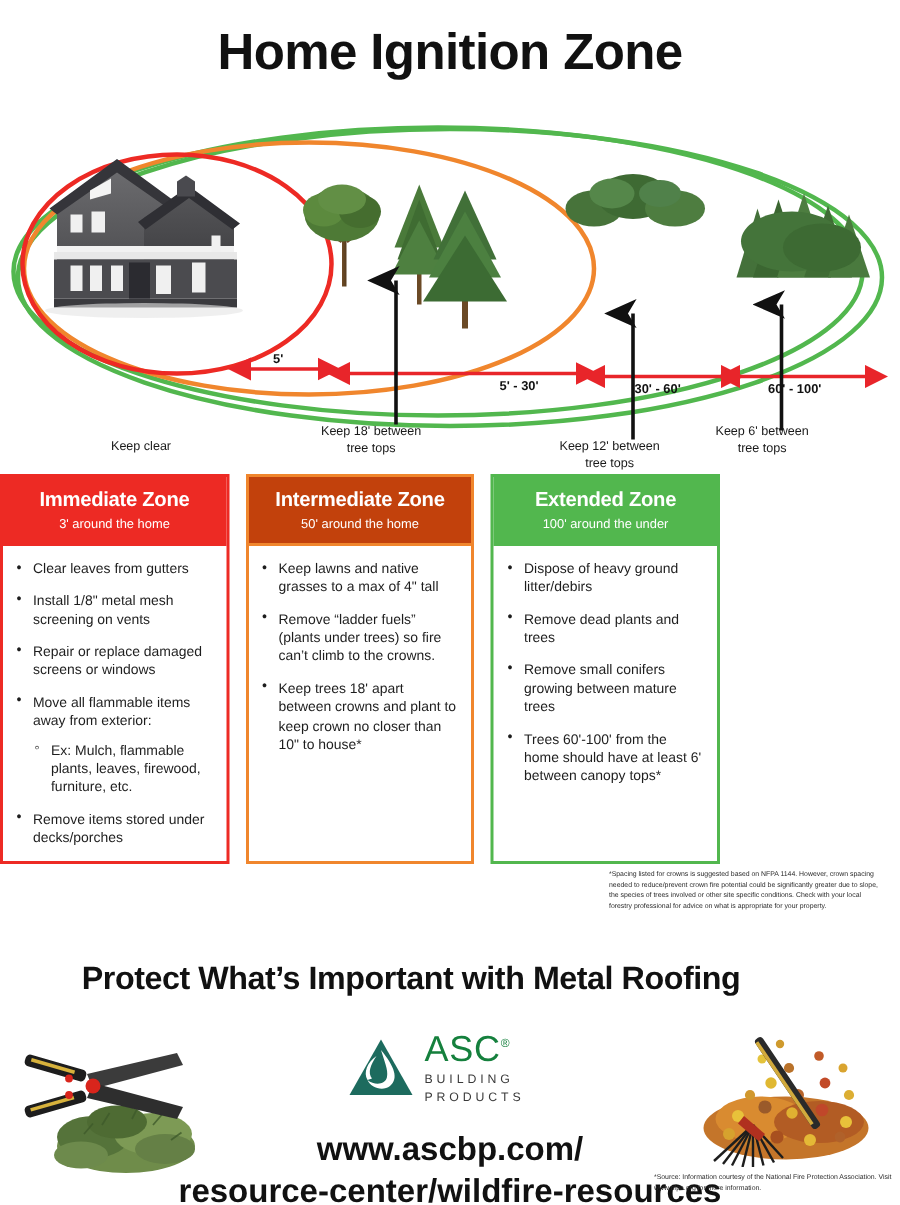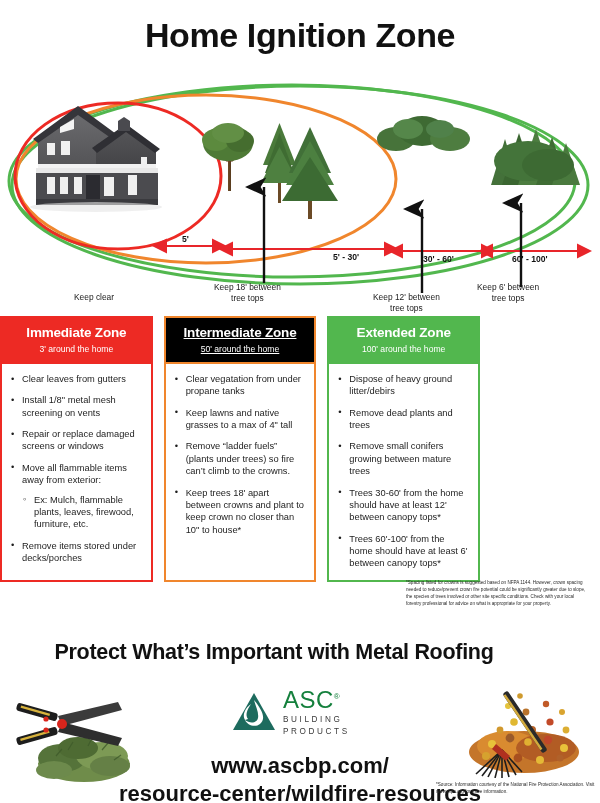--- a/index.html
+++ b/index.html
@@ -61,21 +61,21 @@
   .zone.red    { border-color: #ed2a24; }
   .zone.orange { border-color: #f0862d; }
   .zone.green  { border-color: #52b74e; }
 
   .zone-head {
     padding: 7px 4px 8px;
     text-align: center;
     color: #ffffff;
   }
   .zone.red .zone-head    { background: #ed2a24; }
-  .zone.orange .zone-head { background: #000000; text-decoration: underline; }
+  .zone.orange .zone-head { background: #c2410c; }
   .zone.green .zone-head  { background: #52b74e; }
 
   .zone-title { font-size: 13.5px; font-weight: bold; letter-spacing: -0.2px; }
   .zone-sub   { font-size: 8.6px; margin-top: 4px; }
 
   .zone-body { padding: 9px 9px 10px 7px; }
   .zone.red .zone-body    { border-top: 2.5px solid #ed2a24; }
   .zone.orange .zone-body { border-top: 2.5px solid #f0862d; }
   .zone.green .zone-body  { border-top: 2.5px solid #52b74e; }
 
@@ -342,39 +342,37 @@
     </div>
   </div>
 
   <div class="zone orange">
     <div class="zone-head">
       <div class="zone-title">Intermediate Zone</div>
       <div class="zone-sub">50' around the home</div>
     </div>
     <div class="zone-body">
       <ul class="bullets">
-        <li><span>Clear vegatation from under propane tanks</span></li>
         <li><span>Keep lawns and native grasses to a max of 4" tall</span></li>
         <li><span>Remove “ladder fuels” (plants under trees) so fire can’t climb to the crowns.</span></li>
         <li><span>Keep trees 18' apart between crowns and plant to keep crown no closer than 10" to house*</span></li>
       </ul>
     </div>
   </div>
 
   <div class="zone green">
     <div class="zone-head">
       <div class="zone-title">Extended Zone</div>
-      <div class="zone-sub">100' around the home</div>
+      <div class="zone-sub">100' around the under</div>
     </div>
     <div class="zone-body">
       <ul class="bullets">
         <li><span>Dispose of heavy ground litter/debirs</span></li>
         <li><span>Remove dead plants and trees</span></li>
         <li><span>Remove small conifers growing between mature trees</span></li>
-        <li><span>Trees 30-60' from the home should have at least 12' between canopy tops*</span></li>
         <li><span>Trees 60'-100' from the home should have at least 6' between canopy tops*</span></li>
       </ul>
     </div>
   </div>
 </div>
 
 <div class="footnote">*Spacing listed for crowns is suggested based on NFPA 1144. However, crown spacing needed to reduce/prevent crown fire potential could be significantly greater due to slope, the species of trees involved or other site specific conditions. Check with your local forestry professional for advice on what is appropriate for your property.</div>
 
 <div class="promo">Protect What’s Important with Metal Roofing</div>
 

